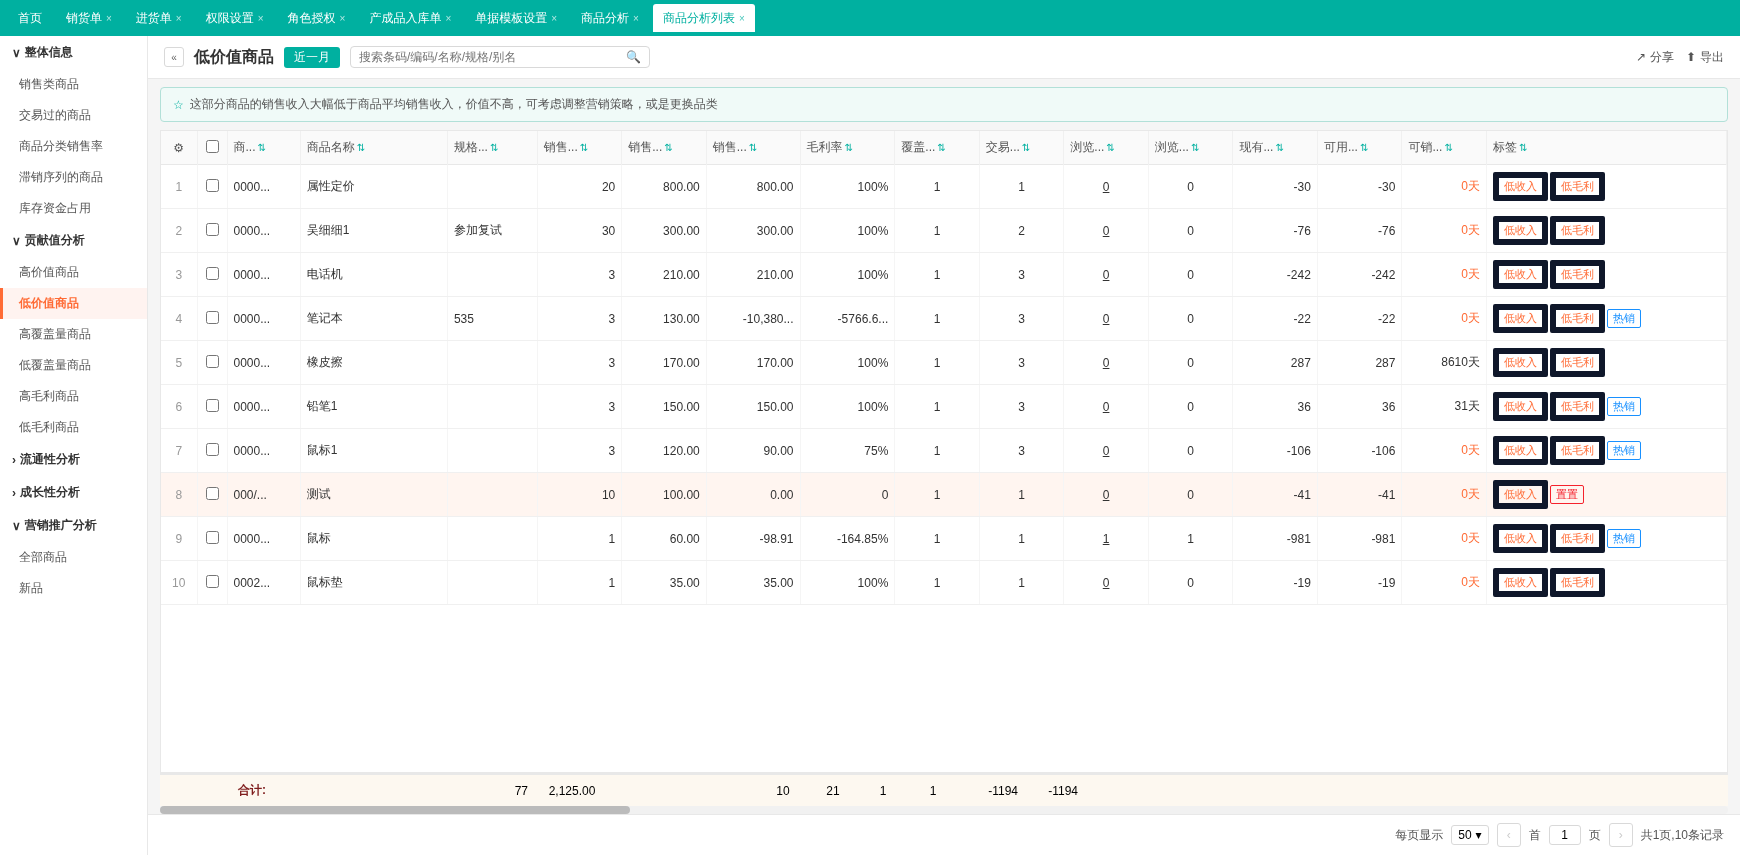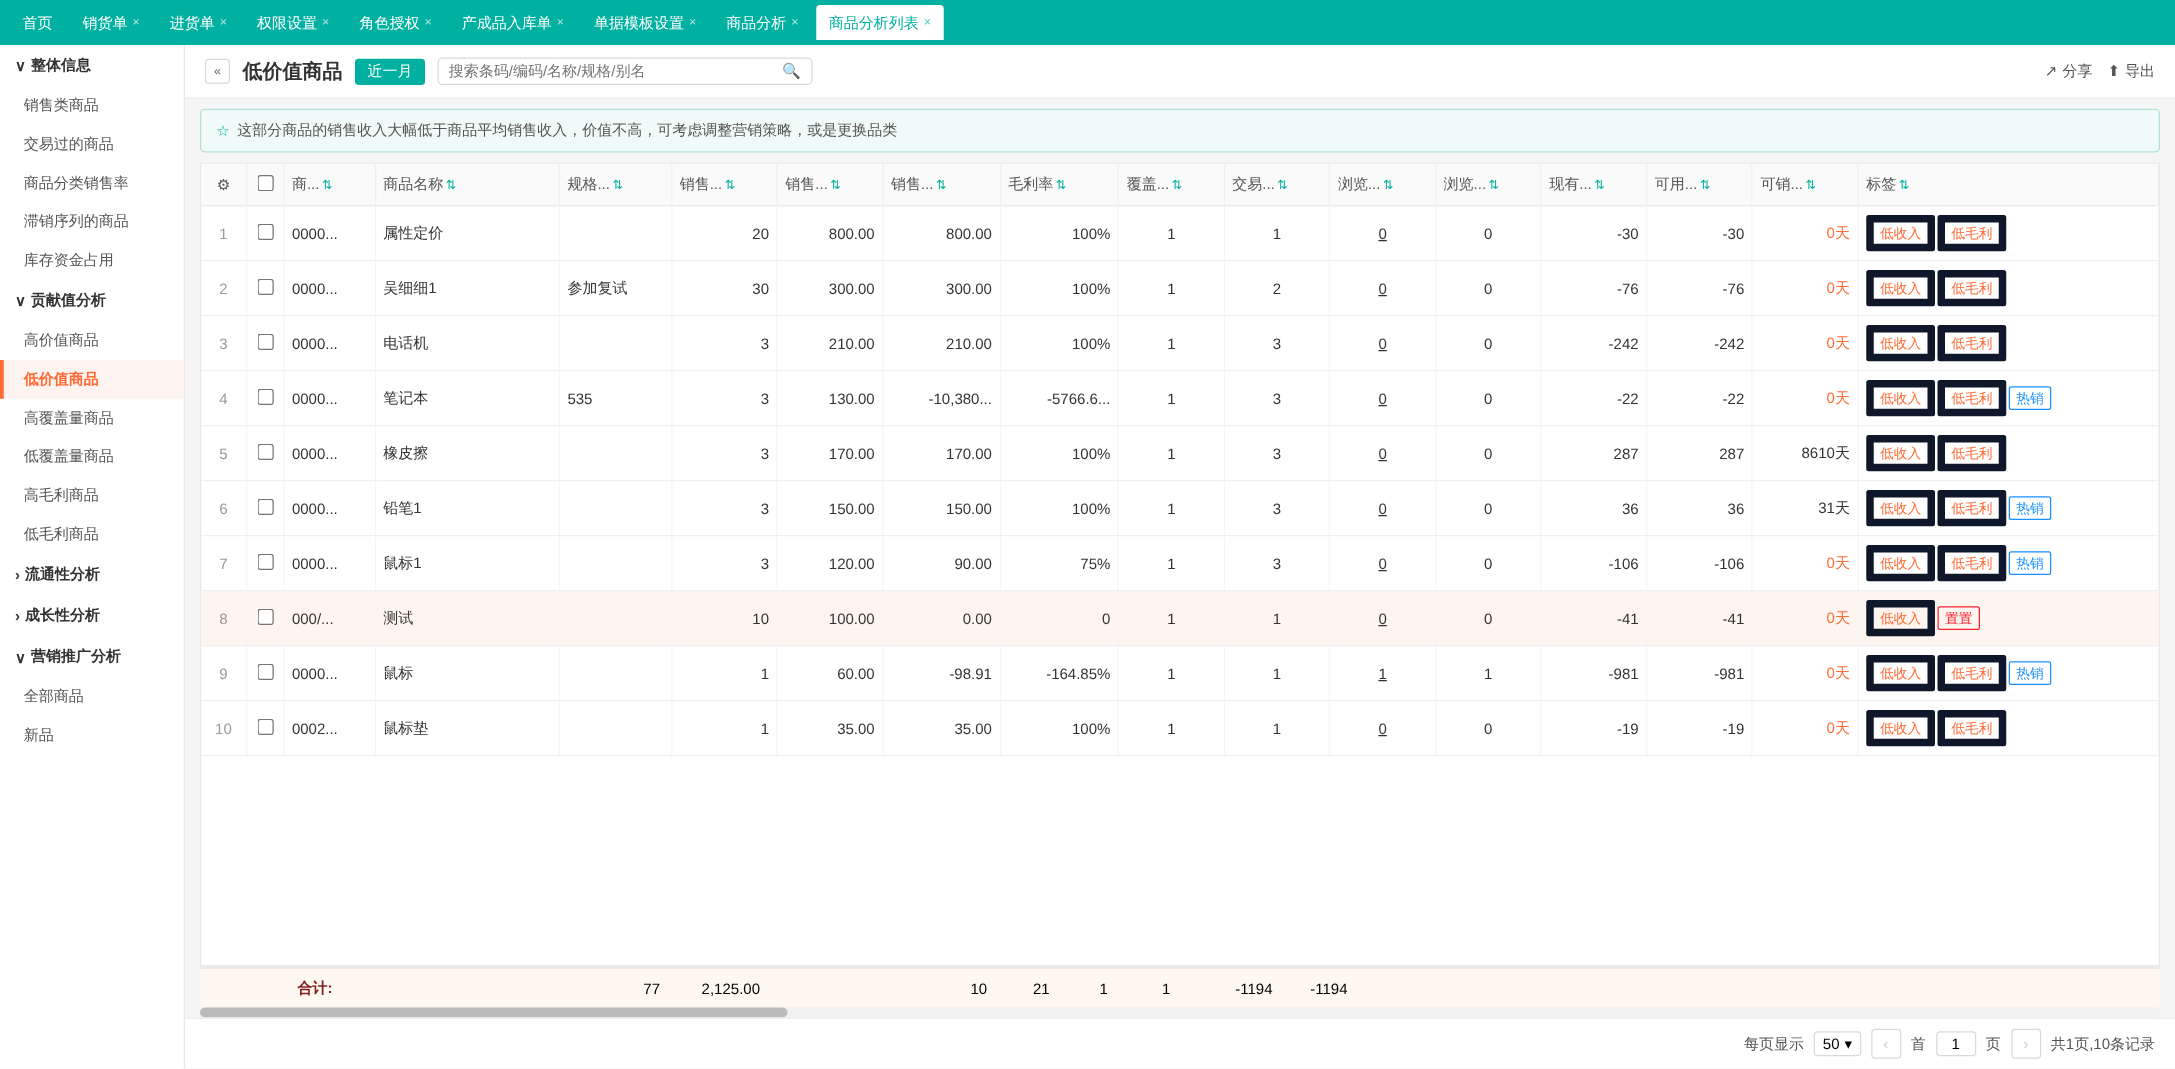--- a/index.html
+++ b/index.html
@@ -611,21 +611,21 @@
       </table>
     </div>
 
     <div style="background:#fdf8f0;border-top:2px solid #e8e8e8;padding:7px 12px;margin:0 12px;display:flex;align-items:center;gap:0;">
       <span style="min-width:36px;text-align:center;"></span>
       <span style="min-width:30px;"></span>
       <span style="min-width:80px;font-weight:bold;color:#7f1d1d;">合计:</span>
       <span style="min-width:100px;"></span>
       <span style="min-width:60px;"></span>
       <span style="min-width:50px;text-align:right;">77</span>
-      <span style="min-width:80px;text-align:right;padding-left:8px;">2,125.00</span>
+      <span style="min-width:80px;text-align:center;padding-left:8px;">2,125.00</span>
       <span style="min-width:80px;"></span>
       <span style="min-width:70px;"></span>
       <span style="min-width:50px;text-align:center;">10</span>
       <span style="min-width:50px;text-align:center;">21</span>
       <span style="min-width:50px;text-align:center;">1</span>
       <span style="min-width:50px;text-align:center;">1</span>
       <span style="min-width:60px;text-align:right;">-1194</span>
       <span style="min-width:60px;text-align:right;padding-left:4px;">-1194</span>
     </div>
 

